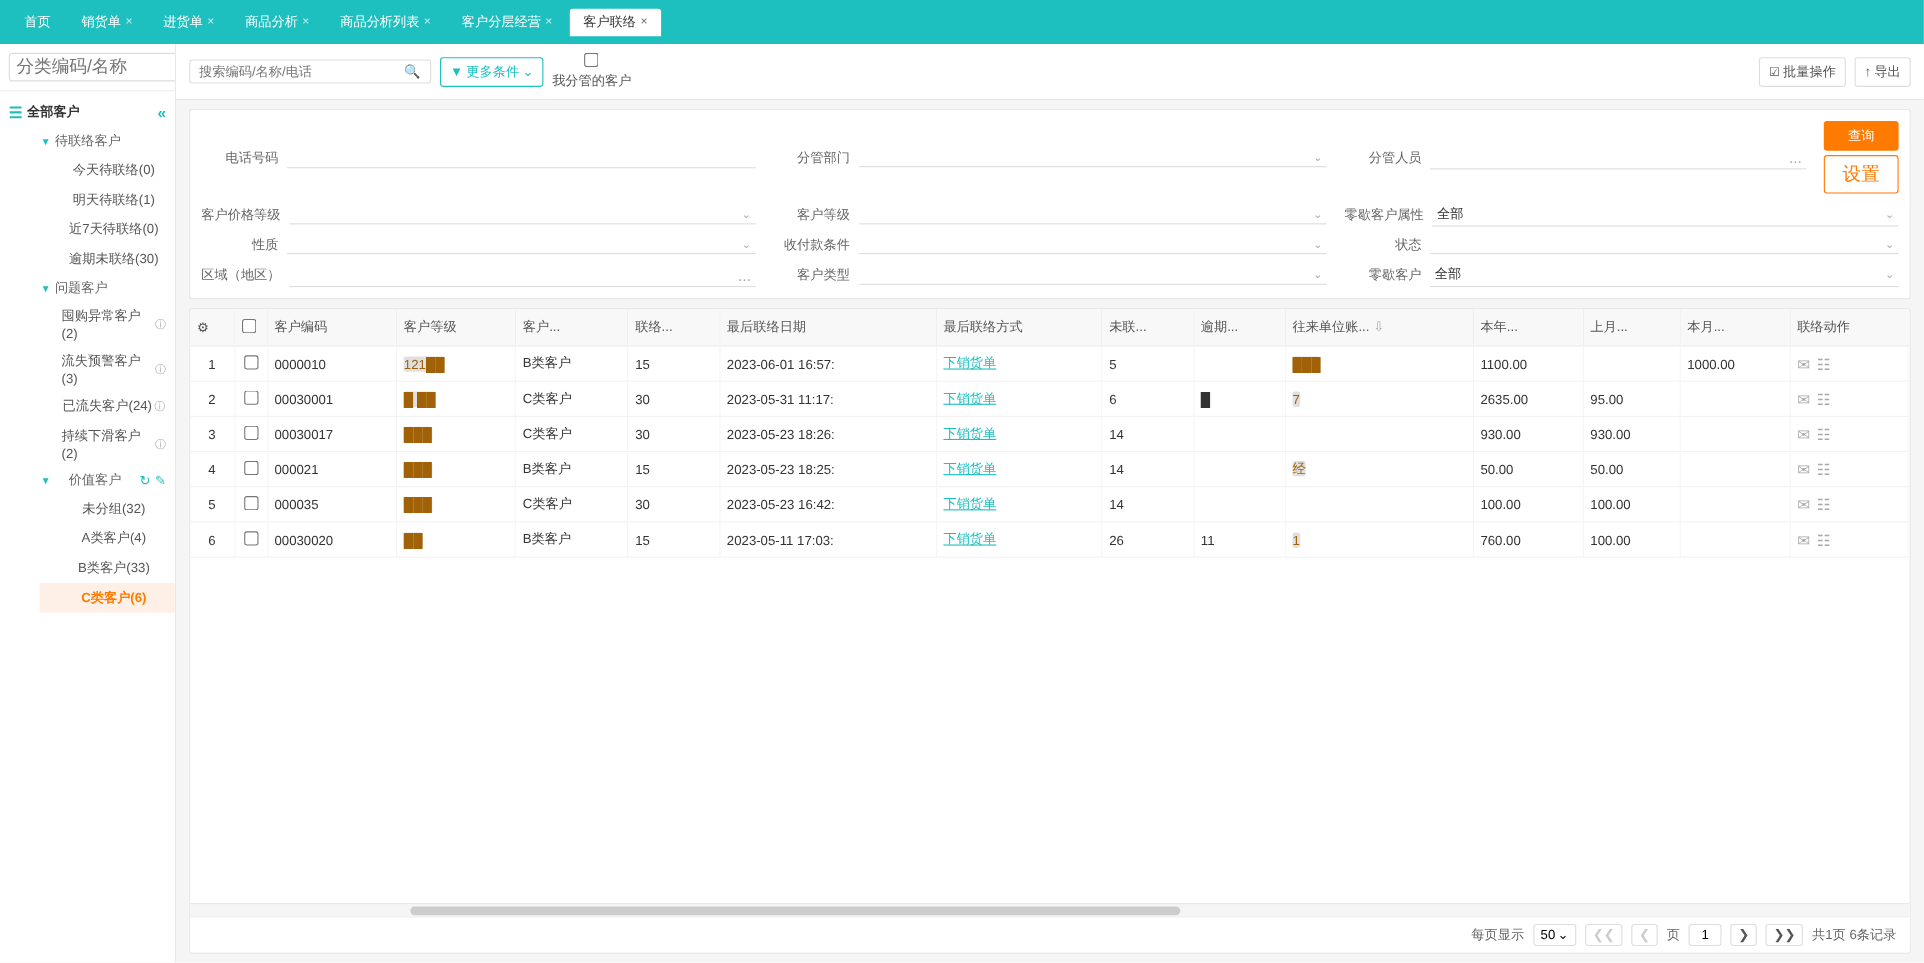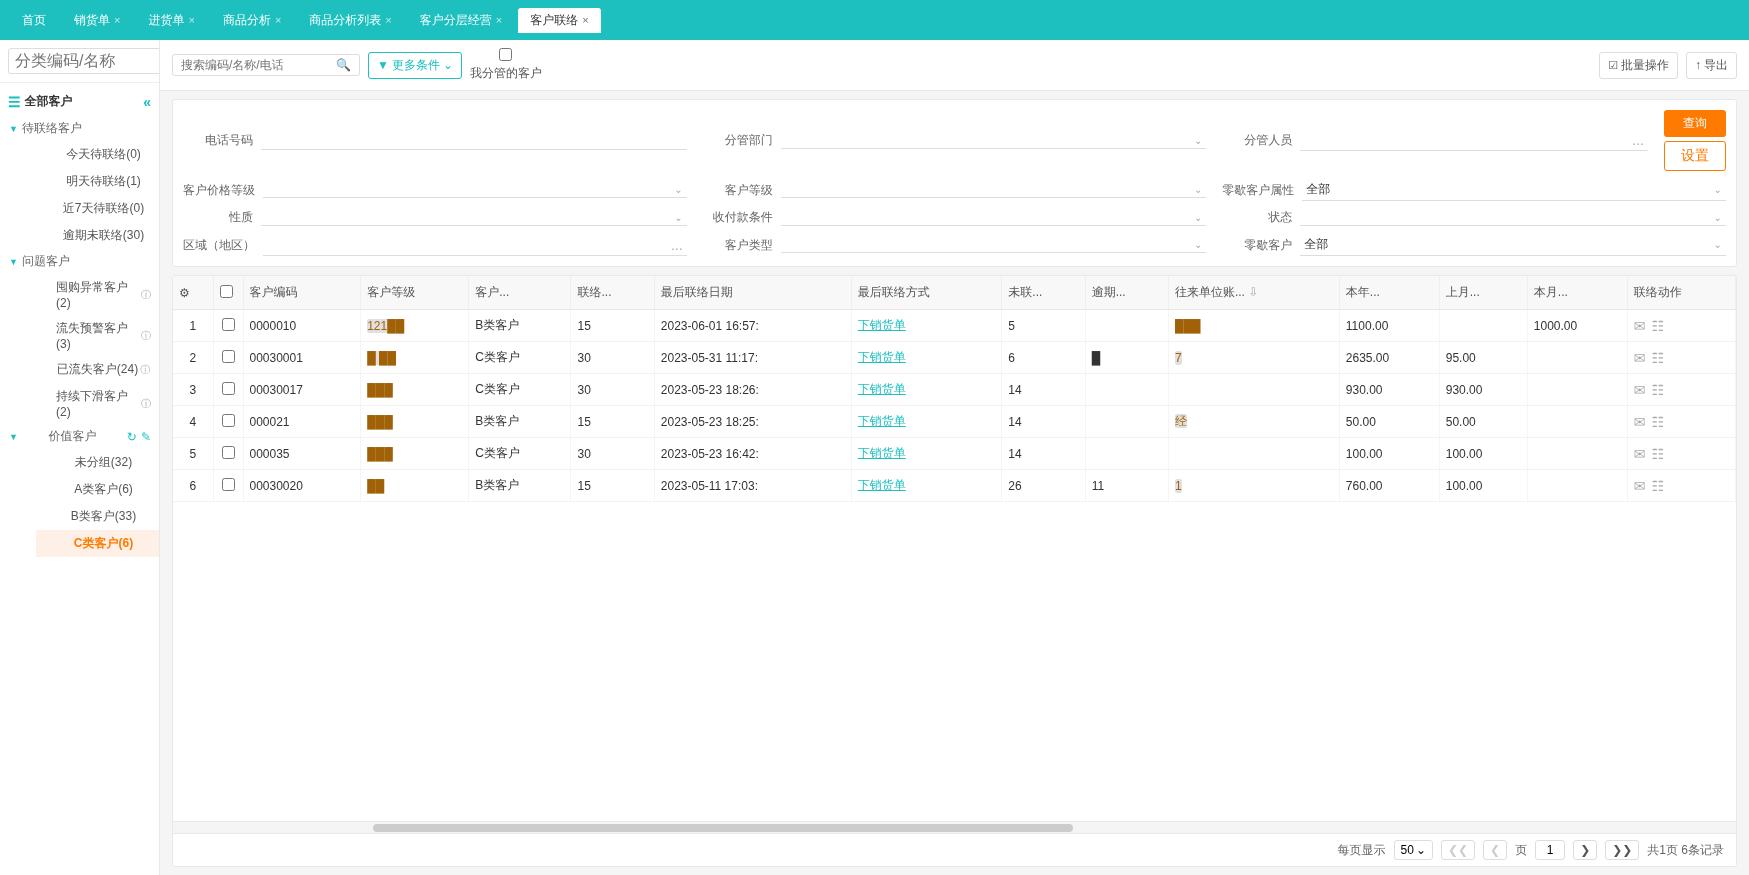--- a/index.html
+++ b/index.html
@@ -70,26 +70,27 @@
     .sidebar-header {
       display: flex;
       align-items: center;
       justify-content: space-between;
       padding: 6px 8px;
       font-weight: bold;
       color: #333;
       cursor: pointer;
     }
     .sidebar-section-title {
-      padding: 4px 9px;
+      padding: 4px 25px;
       color: #666;
       font-size: 11px;
       display: flex;
       align-items: center;
       gap: 4px;
+      margin-left: 12px;
     }
     .sidebar-section-title::before {
       content: '▼';
       font-size: 9px;
       color: #1dbfbf;
     }
     .sidebar-item {
       padding: 5px 8px 5px 20px;
       color: #555;
       cursor: pointer;
@@ -119,21 +120,21 @@
       align-items: center;
       gap: 8px;
     }
     .search-box {
       display: flex;
       align-items: center;
       border: 1px solid #ddd;
       border-radius: 3px;
       padding: 3px 8px;
       gap: 4px;
-      width: 188px;
+      width: 220px;
     }
     .search-box input {
       border: none;
       outline: none;
       font-size: 12px;
       width: 100%;
       color: #999;
     }
     .btn-filter {
       display: flex;
@@ -234,21 +235,21 @@
       cursor: pointer;
       font-size: 12px;
     }
     .btn-settings {
       background: #fff;
       color: #ff7a00;
       border: 1px solid #ff7a00;
       padding: 5px 16px;
       border-radius: 3px;
       cursor: pointer;
-      font-size: 14px;
+      font-size: 17px;
     }
 
     
     .table-container {
       flex: 1;
       margin: 8px 12px;
       background: #fff;
       border: 1px solid #e8e8e8;
       border-radius: 3px;
       overflow: auto;
@@ -458,21 +459,21 @@
         <span>价值客户</span>
         <span style="display:flex;gap:4px;color:#1dbfbf;font-size:12px;">
           <span style="cursor:pointer;">↻</span>
           <span style="cursor:pointer;">✎</span>
         </span>
       </div>
       <div class="sidebar-item">
         <span>未分组(32)</span>
       </div>
       <div class="sidebar-item">
-        <span>A类客户(6)</span>
+        <span>A类客户(4)</span>
       </div>
       <div class="sidebar-item">
         <span>B类客户(33)</span>
       </div>
       <div class="sidebar-item active">
         <span>C类客户(6)</span>
       </div>
     </div>
   </div>
 

